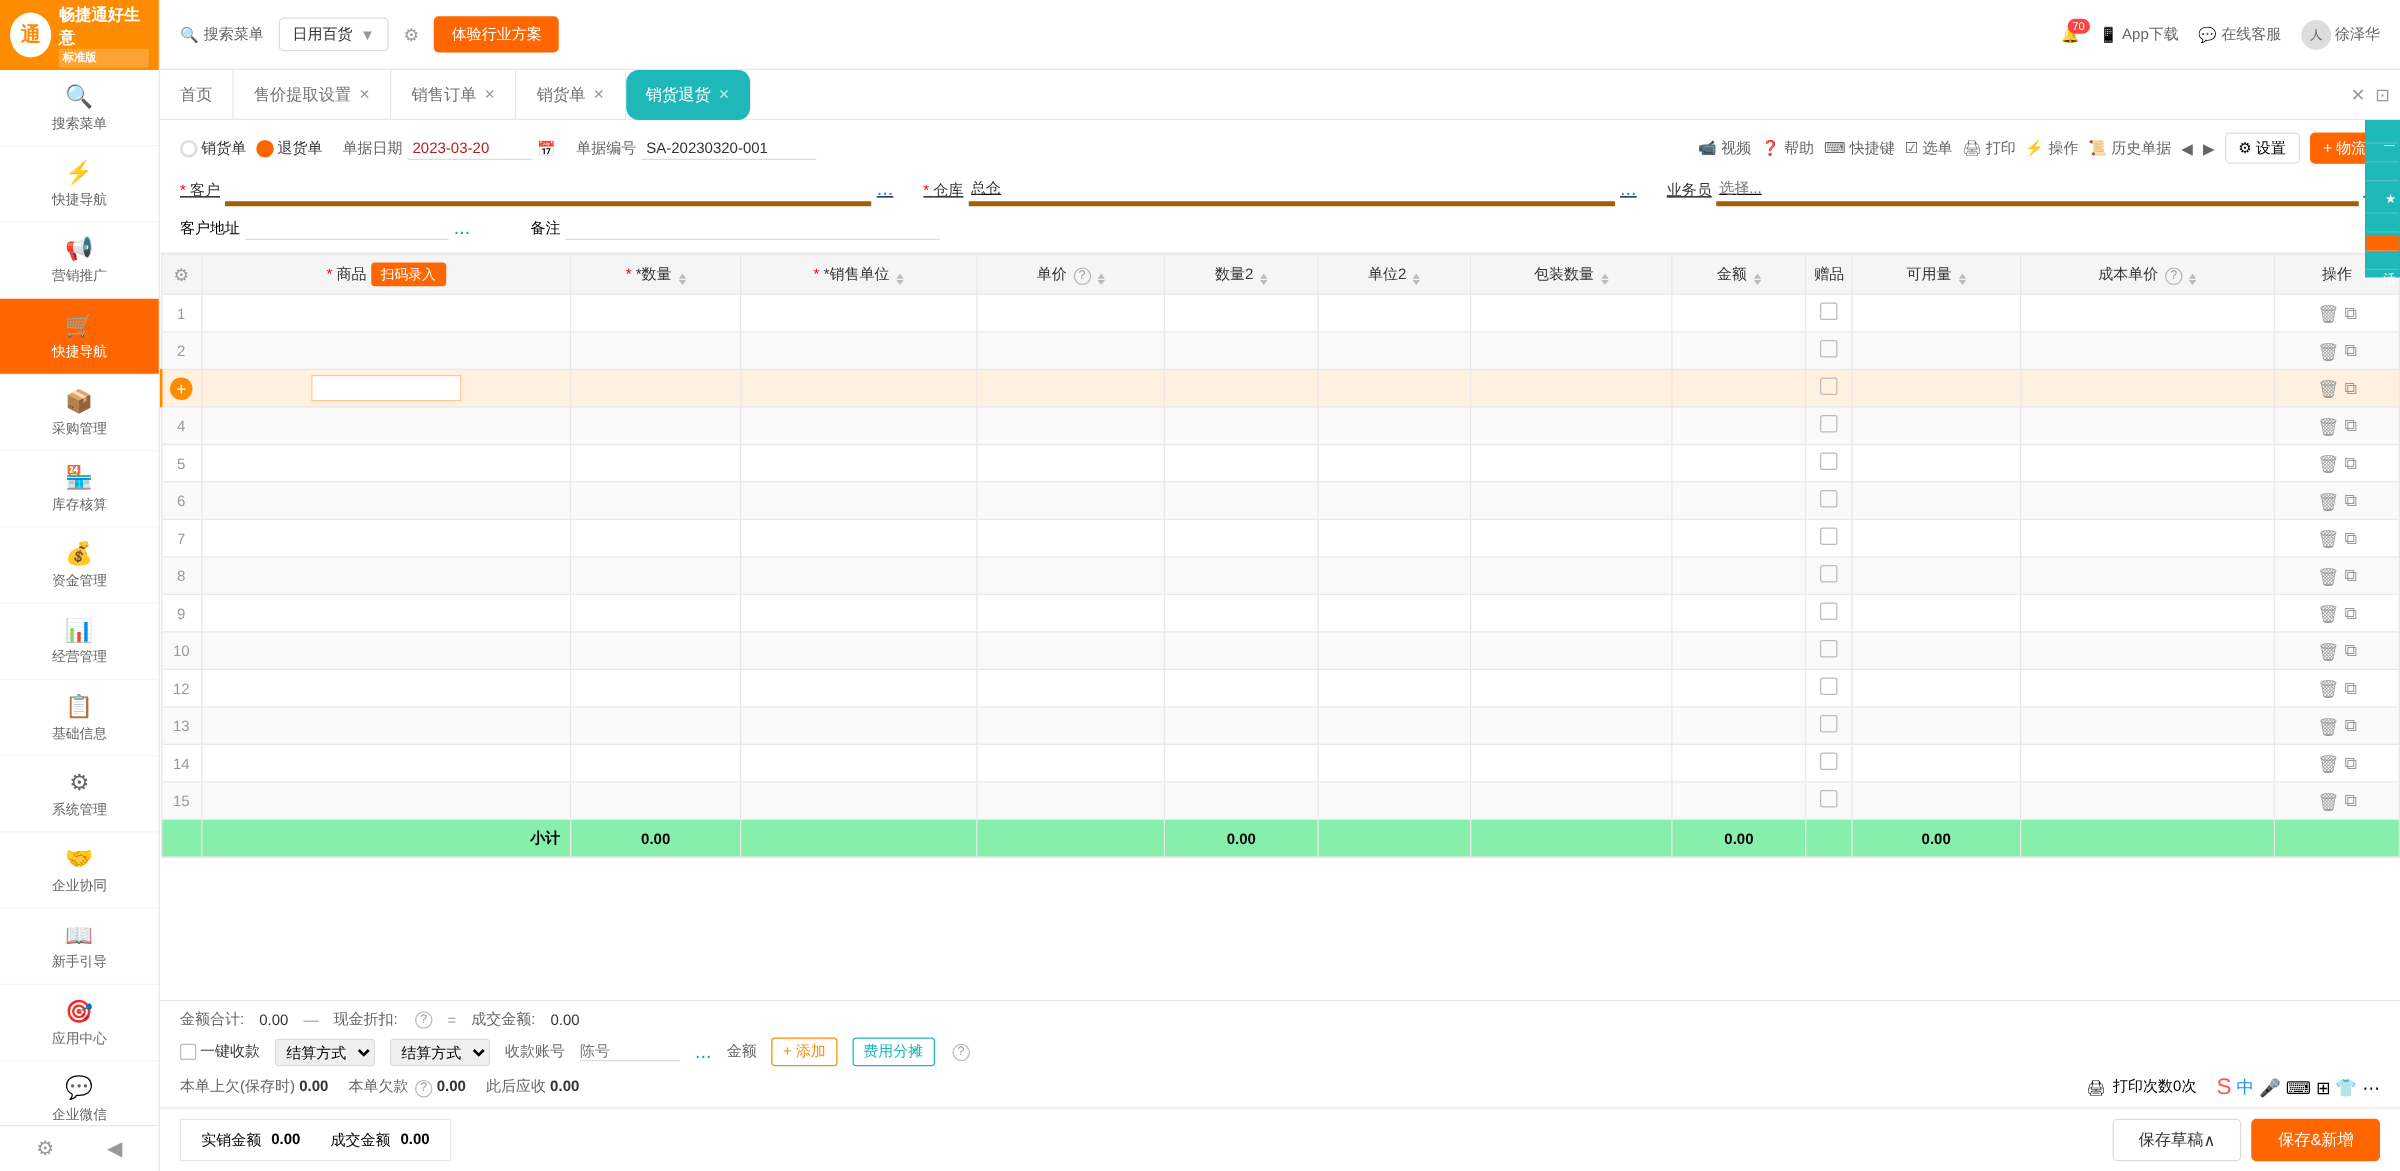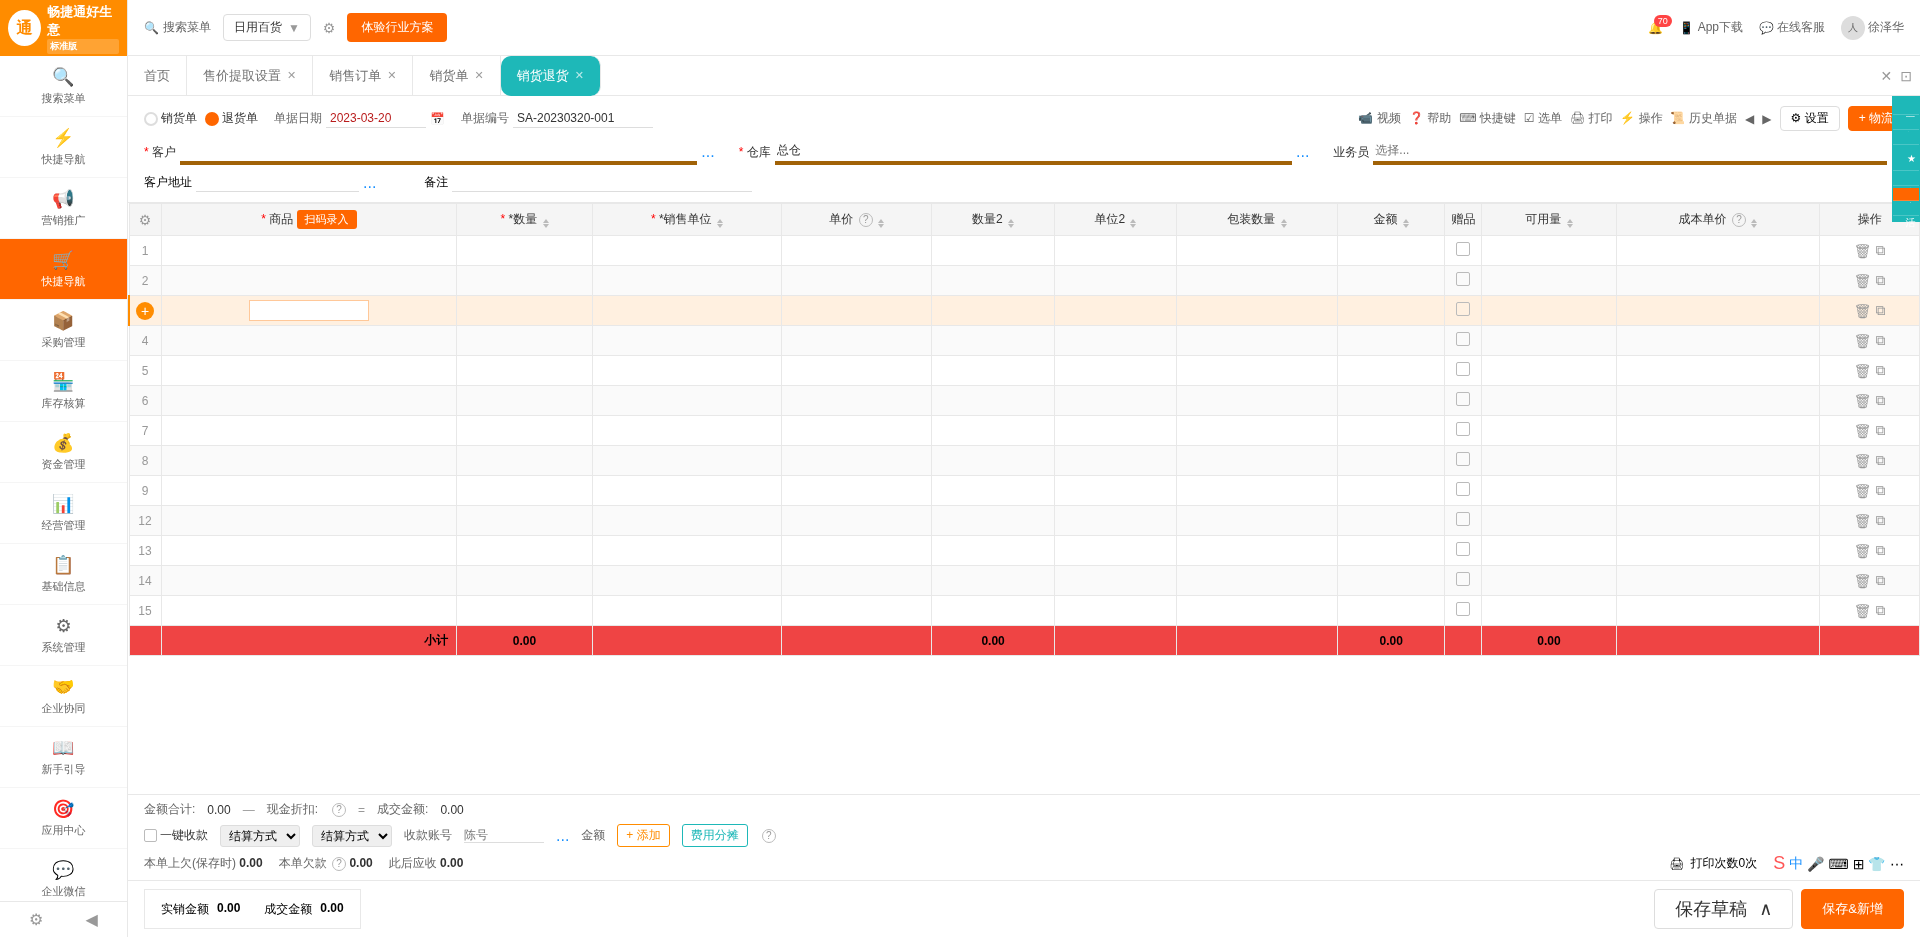--- a/index.html
+++ b/index.html
@@ -53,21 +53,21 @@
     .form-field label { white-space: nowrap; }
     .form-field input { border: none; border-bottom: 1px solid #ddd; outline: none; padding: 2px 4px; font-size: 12px; background: transparent; }
     .form-field .calendar-btn { cursor: pointer; color: #999; }
     .side-btn { border: 1px solid #ddd; border-radius: 4px; padding: 3px 10px; cursor: pointer; font-size: 12px; background: #fff; }
     .side-btn.orange { background: #ff6600; color: #fff; border-color: #ff6600; }
     .ff-group { display: flex; align-items: center; gap: 4px; flex: 1; }
     .ff-group label { color: #333; white-space: nowrap; font-size: 12px; }
     .ff-group label.required::before { content: '* '; color: #f00; }
     .ff-input { flex: 1; border: none; border-bottom: 4px solid #a16207; outline: none; padding: 4px 2px; font-size: 12px; color: #ccc; min-width: 80px; }
     .ff-dots { color: #1890ff; font-size: 16px; cursor: pointer; }
-    .ff-row { display: flex; align-items: flex-start; gap: 24px; margin-bottom: 8px; }
+    .ff-row { display: flex; align-items: flex-start; gap: 24px; margin-bottom: 8px; text-decoration: underline; }
     .address-row { display: flex; gap: 16px; align-items: center; margin-top: 4px; }
     .addr-field { display: flex; align-items: center; gap: 4px; }
     .addr-input { border: none; border-bottom: 1px solid #ddd; outline: none; padding: 2px 4px; font-size: 12px; color: #ccc; min-width: 160px; }
 
     
     .table-wrap { flex: 1; overflow: auto; background: #fff; }
     table { width: 100%; border-collapse: collapse; font-size: 12px; }
     table thead tr { background: #f5f5f5; }
     table thead th { padding: 6px 6px; border: 1px solid #e8e8e8; text-align: center; white-space: nowrap; color: #333; font-weight: normal; }
     table thead th.required::before { content: '* '; color: #f00; }
@@ -79,42 +79,42 @@
     .checkbox-cell { width: 24px; }
     .cb { width: 14px; height: 14px; border: 1px solid #bbb; display: inline-block; border-radius: 2px; }
     .scan-btn { background: #ff6600; color: #fff; border: none; border-radius: 3px; padding: 2px 8px; font-size: 11px; cursor: pointer; }
     .col-sort { display: inline-flex; flex-direction: column; gap: 1px; margin-left: 2px; cursor: pointer; }
     .col-sort span { width: 0; height: 0; border-left: 3px solid transparent; border-right: 3px solid transparent; }
     .col-sort .up { border-bottom: 4px solid #bbb; }
     .col-sort .dn { border-top: 4px solid #bbb; }
     .row-actions { display: flex; gap: 4px; justify-content: center; }
     .ra-btn { background: none; border: none; cursor: pointer; color: #999; font-size: 14px; }
     .plus-cell { background: #ff8c00; color: #fff; border-radius: 50%; width: 18px; height: 18px; display: flex; align-items: center; justify-content: center; font-size: 14px; cursor: pointer; }
-    .footer-row td { background: #ef4444; font-weight: bold; }
+    .footer-row td { background: #86efac; font-weight: bold; }
     .footer-label { text-align: right; padding-right: 8px; }
 
     
     .bottom-bar { background: #fff; border-top: 1px solid #e8e8e8; padding: 6px 16px; display: flex; flex-direction: column; gap: 6px; }
     .bb-row { display: flex; align-items: center; gap: 12px; font-size: 12px; color: #333; }
     .bb-label { color: #666; }
     .bb-val { color: #333; }
     .bb-dash { color: #999; }
     .bb-eq { color: #999; }
     .cb-small { width: 13px; height: 13px; border: 1px solid #bbb; display: inline-block; border-radius: 2px; vertical-align: middle; }
     .bb-select { border: 1px solid #ddd; border-radius: 3px; padding: 2px 4px; font-size: 12px; min-width: 80px; }
     .bb-input { border: none; border-bottom: 1px solid #ddd; outline: none; width: 80px; font-size: 12px; }
     .add-btn { background: none; border: 1px solid #ff8c00; color: #ff8c00; border-radius: 3px; padding: 2px 8px; cursor: pointer; font-size: 12px; }
     .feiyong-btn { background: #fff; border: 1px solid #1eb8b8; color: #1eb8b8; border-radius: 3px; padding: 2px 8px; cursor: pointer; font-size: 12px; }
     .bb-bottom { display: flex; align-items: center; justify-content: space-between; }
     .bb-stats { display: flex; gap: 16px; font-size: 12px; color: #666; }
     .stat-val { color: #333; font-weight: bold; }
 
     
     .action-buttons { display: flex; gap: 8px; justify-content: flex-end; padding: 8px 16px; background: #fff; border-top: 1px solid #e8e8e8; }
-    .btn-save { background: #fff; border: 1px solid #ddd; border-radius: 4px; padding: 7px 20px; cursor: pointer; font-size: 18px; color: #333; display: flex; align-items: center; gap: 12px; }
+    .btn-save { background: #fff; border: 1px solid #ddd; border-radius: 4px; padding: 7px 20px; cursor: pointer; font-size: 13px; color: #333; display: flex; align-items: center; gap: 0; }
     .btn-save-new { background: #ff6600; border: 1px solid #ff6600; border-radius: 4px; padding: 7px 20px; cursor: pointer; font-size: 13px; color: #fff; display: flex; align-items: center; gap: 4px; }
 
     
     .right-panel { position: fixed; right: 0; top: 56px; width: 28px; background: #1eb8b8; display: flex; flex-direction: column; align-items: center; padding: 6px 0; gap: 2px; }
     .rp-item { width: 26px; background: #1eb8b8; color: #fff; border: none; cursor: pointer; padding: 6px 2px; text-align: center; font-size: 10px; writing-mode: vertical-rl; border-bottom: 1px solid rgba(255,255,255,0.2); }
     .rp-item.active { background: #ff6600; }
 
     
     .info-icon { display: inline-flex; align-items: center; justify-content: center; width: 14px; height: 14px; border-radius: 50%; border: 1px solid #bbb; color: #999; font-size: 10px; cursor: pointer; margin-left: 2px; }
 
@@ -550,20 +550,40 @@
         <td></td>
         <td>
           <div class="row-actions">
             <button class="ra-btn">🗑</button>
             <button class="ra-btn">⧉</button>
           </div>
         </td>
       </tr>
               <tr>
         <td class="row-num">9</td>
+        <td></td>
+        <td></td>
+        <td></td>
+        <td></td>
+        <td></td>
+        <td></td>
+        <td></td>
+        <td></td>
+        <td class="checkbox-cell"><span class="cb"></span></td>
+        <td></td>
+        <td></td>
+        <td>
+          <div class="row-actions">
+            <button class="ra-btn">🗑</button>
+            <button class="ra-btn">⧉</button>
+          </div>
+        </td>
+      </tr>
+              <tr>
+        <td class="row-num">10</td>
         <td></td>
         <td></td>
         <td></td>
         <td></td>
         <td></td>
         <td></td>
         <td></td>
         <td></td>
         <td class="checkbox-cell"><span class="cb"></span></td>
         <td></td>

